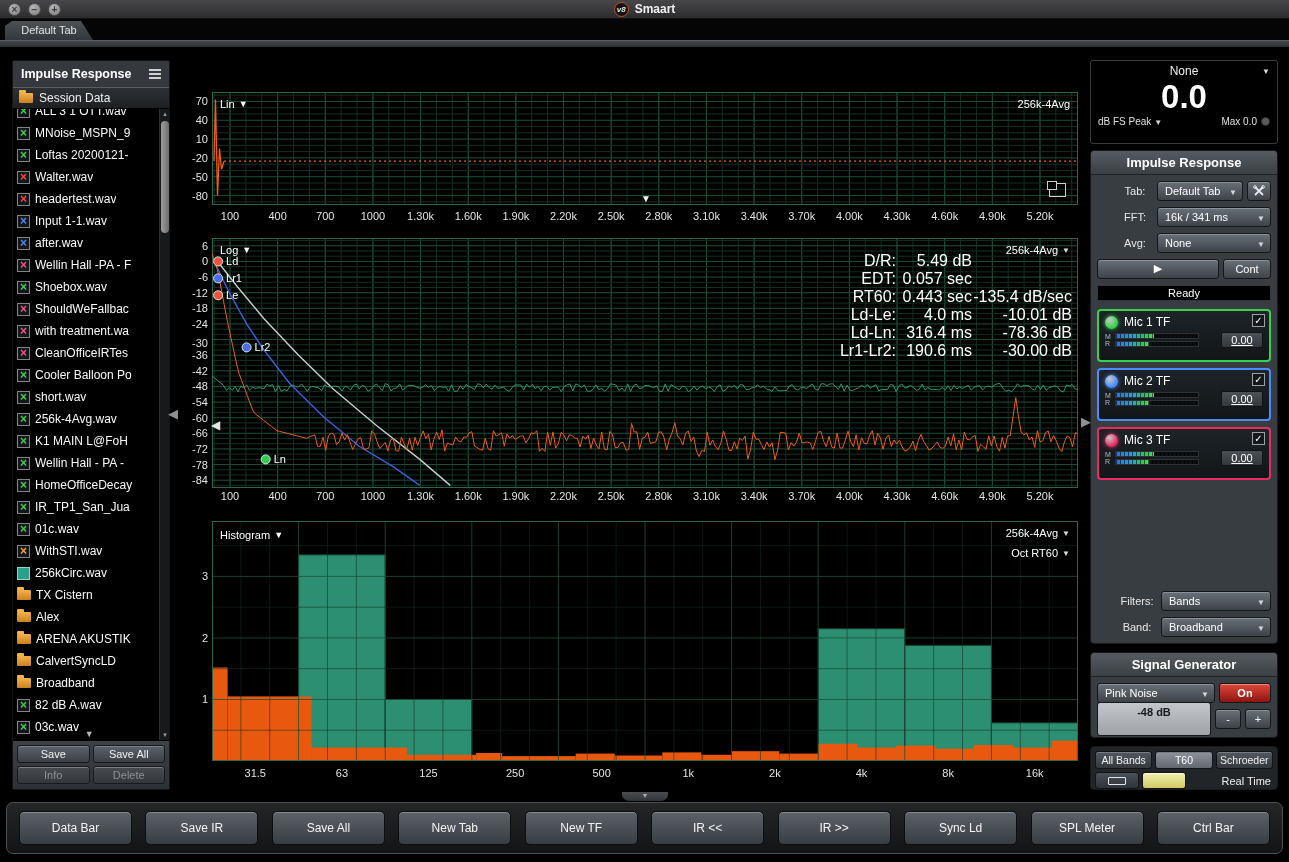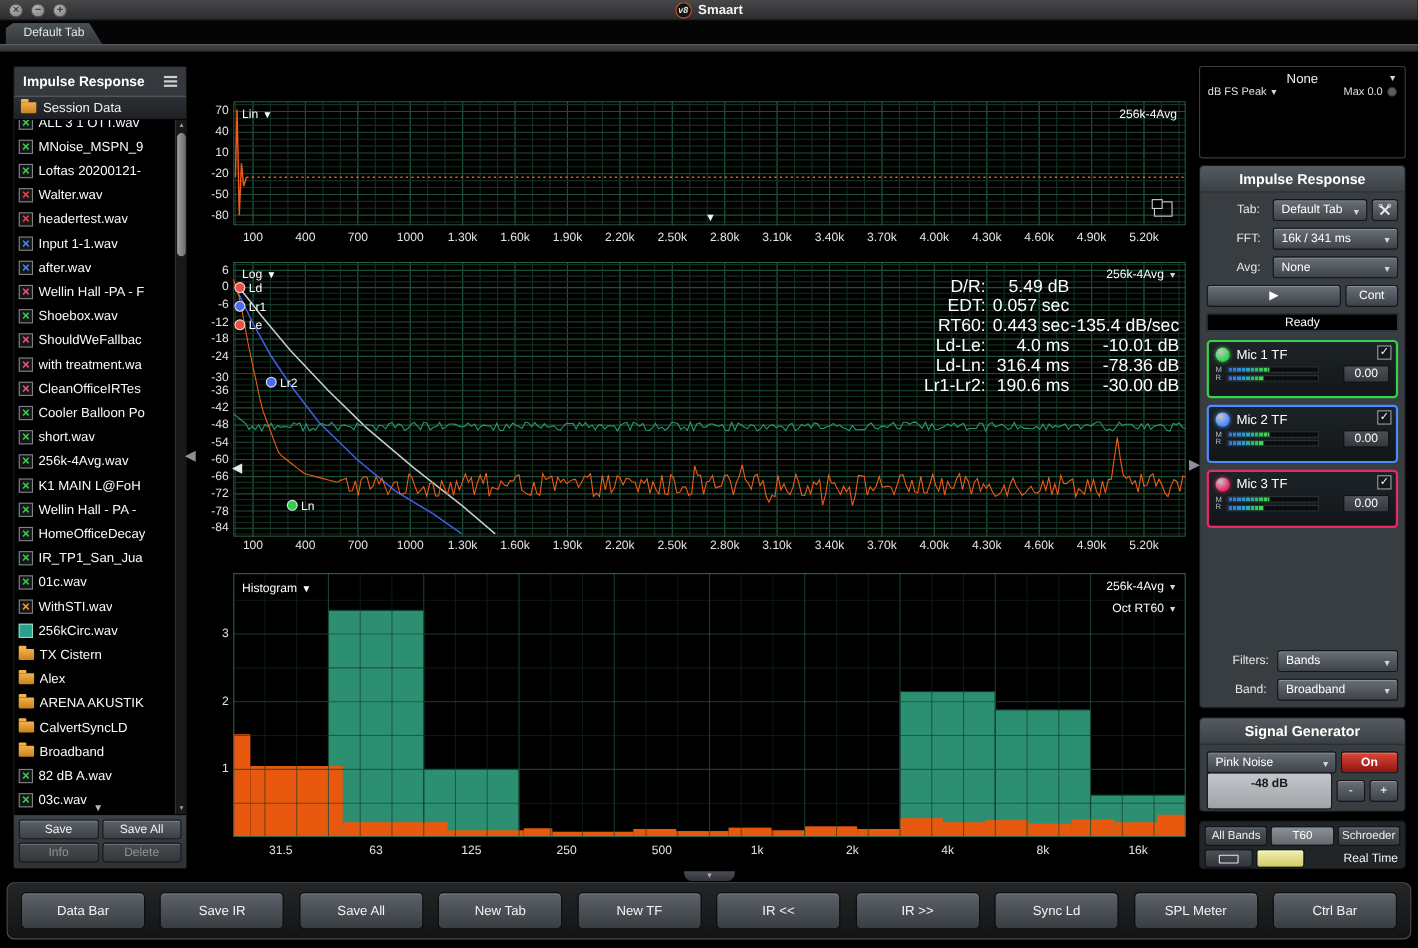--- a/index.html
+++ b/index.html
@@ -129,21 +129,21 @@
   .mic-meters { display:flex; align-items:center; gap:4px; margin-top:3px; }
   .mlabels { font-size:7px; line-height:7px; color:#b8bcc0; }
   .mbars { display:flex; flex-direction:column; gap:2px; }
   .mbar { position:relative; width:84px; height:6px; background:#0b0d0f; border:1px solid #2e3236; overflow:hidden; }
   .mbar .fill { position:absolute; left:0; top:0; bottom:0;
                 background:linear-gradient(90deg,#2e6fd8 0%,#2f9ed0 45%,#2fbf5a 75%,#49e05a 100%); }
   .mbar::after { content:""; position:absolute; inset:0;
                  background:repeating-linear-gradient(90deg, rgba(0,0,0,.55) 0 1px, transparent 1px 4px); }
   .mic-value { margin-left:auto; width:42px; height:16px; background:linear-gradient(#4b5157,#33383d);
                border:1px solid #101214; border-radius:2px; color:#fff; font-size:11px;
-               text-align:center; line-height:15px; }
+               text-align:center; line-height:15px;text-decoration:underline; }
   .grow-spacer { flex:1; }
 
   .gen-level { flex:1; height:34px; background:linear-gradient(#c3c7cb,#9fa3a7); border:1px solid #15171a;
                border-radius:3px; color:#17191c; font-size:11px; font-weight:bold;
                text-align:center; line-height:18px; }
   .stepbtn { width:26px; flex:0 0 26px; justify-content:center; padding:0; }
   .onbtn { width:52px; flex:0 0 52px; justify-content:center; padding:0;
            background:linear-gradient(#e0483a,#8f1410); box-shadow:inset 0 1px 0 #f08a80; font-weight:bold; }
 
   .rfoot { position:absolute; left:0; right:0; top:686px; height:44px; background:#222528;
@@ -793,20 +793,21 @@
 
   </section>
 
   <aside class="rpanel">
 
     <div class="spl">
       <div class="spl-src">
         <span>None</span>
         <span class="caret-s">▼</span>
       </div>
+      <div class="spl-value">0.0</div>
       <div class="spl-foot">
         <span><span>dB FS Peak</span> <span class="caret-s">▼</span></span>
         <span class="max">Max 0.0</span>
         <span class="peak-dot"></span>
       </div>
     </div>
 
     <div class="rp-panel" style="top:90px;height:494px">
       <div class="panel-title">Impulse Response</div>
       <div class="rrow">

